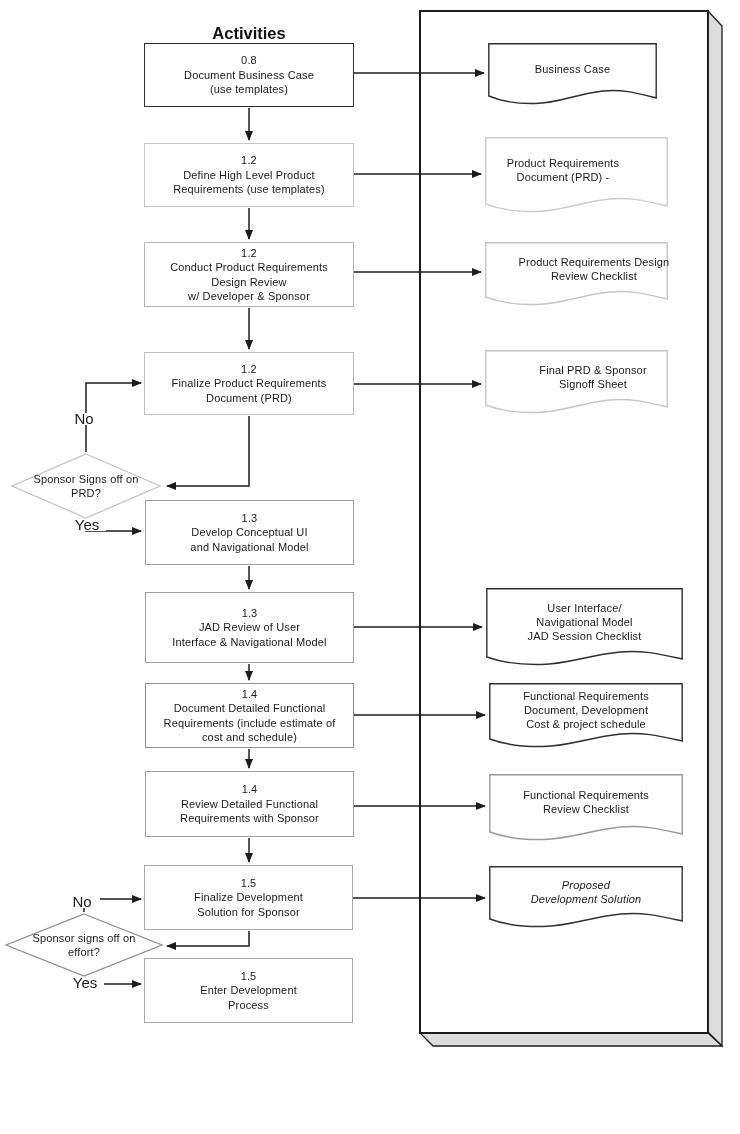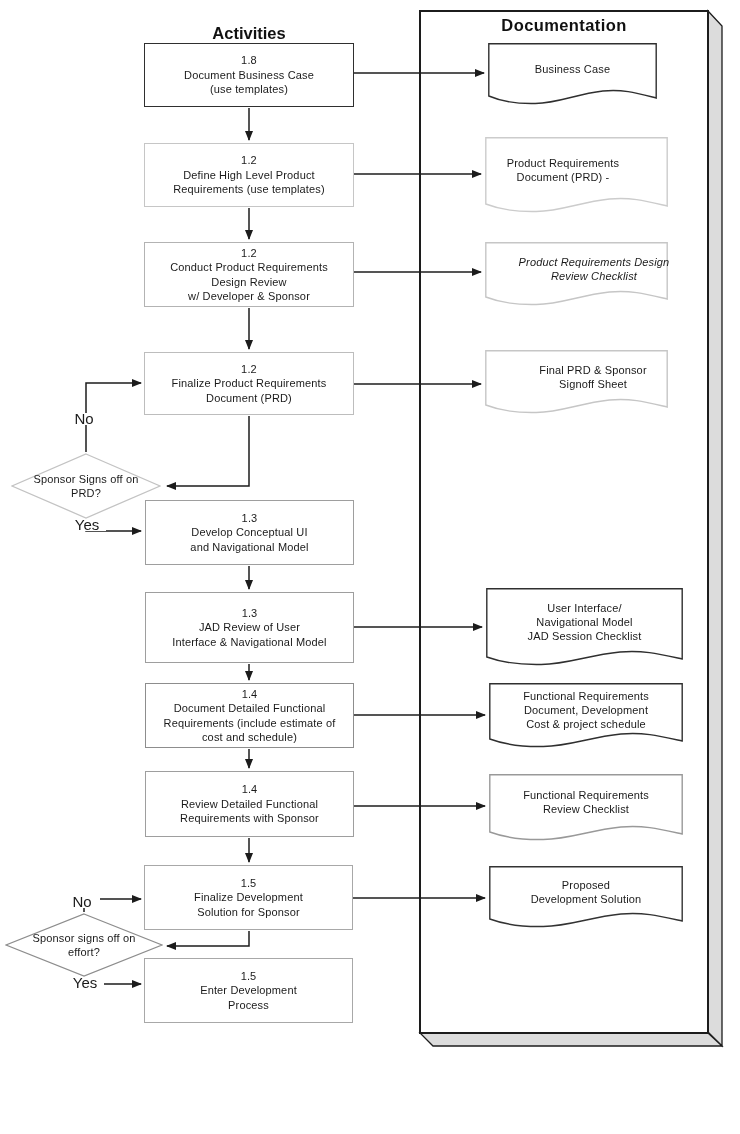--- a/index.html
+++ b/index.html
@@ -32,26 +32,26 @@
   #b5{left:145px;top:500px;width:209px;height:65px;}
   #b6{left:145px;top:592px;width:209px;height:71px;}
   #b7{left:145px;top:683px;width:209px;height:65px;}
   #b8{left:145px;top:771px;width:209px;height:66px;}
   #b9{left:144px;top:865px;width:209px;height:65px;}
   #b10{left:144px;top:958px;width:209px;height:65px;}
   #d1{left:11px;top:453px;width:150px;height:66px;}
   #d2{left:5px;top:913px;width:158px;height:64px;}
   #doc1{left:488px;top:43px;width:169px;height:62px;}
   #doc2{left:485px;top:137px;width:156px;height:76px;}
-  #doc3{left:485px;top:242px;width:218px;height:64px;font-style:italic;}
+  #doc3{left:485px;top:242px;width:218px;height:64px;}
   #doc4{left:485px;top:350px;width:216px;height:64px;}
   #doc5{left:486px;top:588px;width:197px;height:78px;}
   #doc6{left:489px;top:683px;width:194px;height:65px;}
   #doc7{left:489px;top:774px;width:194px;height:67px;}
-  #doc8{left:489px;top:866px;width:194px;height:62px;}
+  #doc8{left:489px;top:866px;width:194px;height:62px;font-style:italic;}
   #lab-no1{left:66px;top:413px;width:32px;}
   #lab-yes1{left:68px;top:519px;width:34px;}
   #lab-no2{left:64px;top:896px;width:32px;}
   #lab-yes2{left:66px;top:977px;width:34px;}
   #footer{position:absolute;left:0;top:1087px;width:740px;text-align:center;z-index:3;
           font-size:14px;line-height:19.5px;color:#111;}
 </style>
 </head>
 <body>
 
@@ -91,24 +91,23 @@
       <polyline points="354,272 481,272" marker-end="url(#arrow)"></polyline>
       <polyline points="354,384 481,384" marker-end="url(#arrow)"></polyline>
       <polyline points="354,627 482,627" marker-end="url(#arrow)"></polyline>
       <polyline points="354,715 485,715" marker-end="url(#arrow)"></polyline>
       <polyline points="354,806 485,806" marker-end="url(#arrow)"></polyline>
       <polyline points="353,898 485,898" marker-end="url(#arrow)"></polyline>
     </g>
   </svg>
 
   <div class="hdr" id="hdr-act">Activities</div>
-  <div class="hdr" id="hdr-doc">Documentation</div>
 
   <div class="act" id="b1" style="border-color: rgb(47, 47, 47);">
-      <div class="txt">1.8
+      <div class="txt">0.8
 Document Business Case
 (use templates)</div>
     </div>
   <div class="act" id="b2" style="border-color: rgb(198, 198, 198);">
       <div class="txt">1.2
 Define High Level Product
 Requirements (use templates)</div>
     </div>
   <div class="act" id="b3" style="border-color: rgb(179, 179, 179);">
       <div class="txt">1.2

